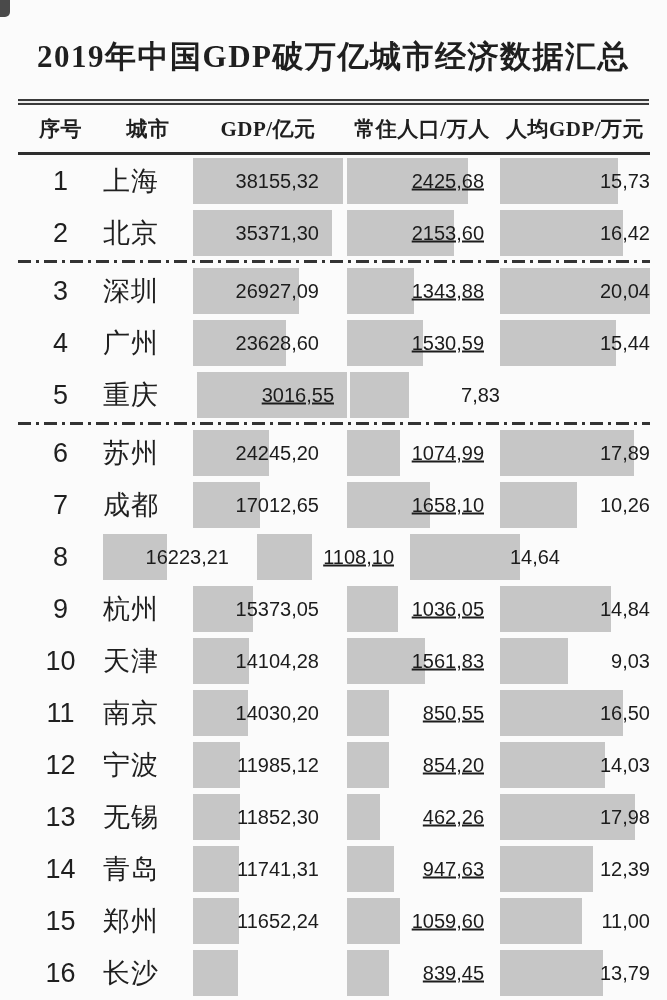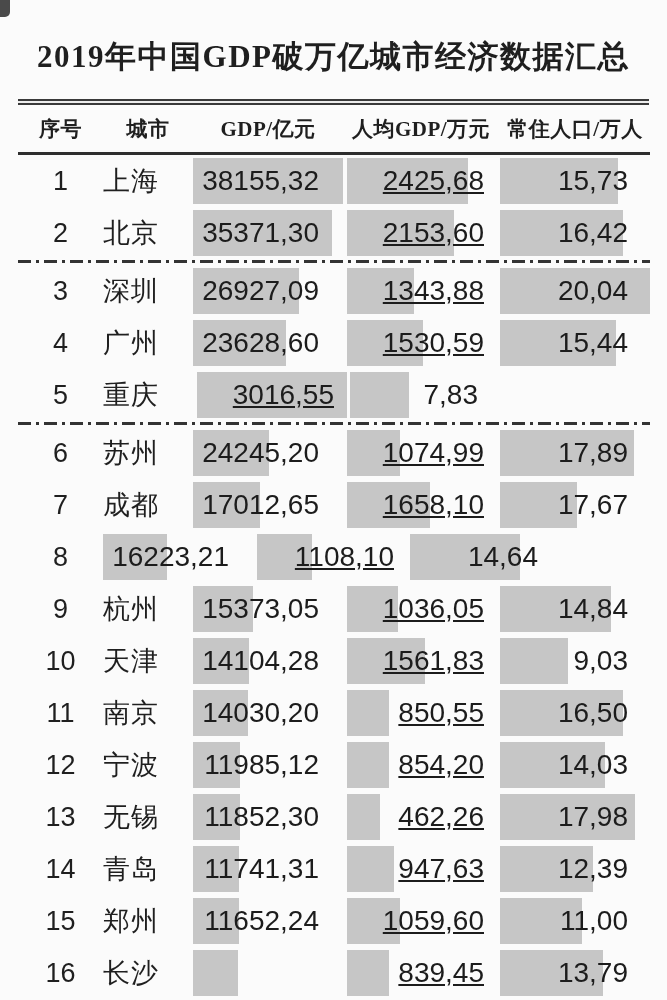--- a/index.html
+++ b/index.html
@@ -67,25 +67,25 @@
   }
   .track.pop{margin-left:4px;}
   .track.percap{margin-left:3px;}
   .bar{
     position:absolute;left:0;top:0;bottom:0;
     background:#c6c6c6;
   }
   .val{
     position:absolute;top:50%;transform:translateY(-50%);
     font-family:"Liberation Sans","DejaVu Sans",sans-serif;
-    font-size:28px;color:#1c1c1c;
+    font-size:20px;color:#1c1c1c;
   }
   .track.gdp .val{right:24px;}
   .track.pop .val{right:13px;text-decoration:underline;}
-  .track.percap .val{right:22px;}
+  .track.percap .val{right:0;}
   .dashdot{
     height:3px;
     margin:1px 17px 2px 18px;
     background:repeating-linear-gradient(90deg,
       #333 0px,#333 13px,
       transparent 13px,transparent 18px,
       #333 18px,#333 21px,
       transparent 21px,transparent 26px);
   }
 </style>
@@ -96,22 +96,22 @@
   <div class="corner-artifact"></div>
 
   <h1 class="title">2019年中国GDP破万亿城市经济数据汇总</h1>
 
   <div class="double-line"></div>
 
   <div class="header-row">
     <div class="hc rank">序号</div>
     <div class="hc city">城市</div>
     <div class="hc gdp">GDP/亿元</div>
+    <div class="hc pop">常住人口/万人</div>
     <div class="hc percap">人均GDP/万元</div>
-    <div class="hc pop">常住人口/万人</div>
   </div>
 
   <div class="header-underline"></div>
 
   <div id="table-body">
   <div class="row">
     <div class="cell rank">1</div>
     <div class="cell city">上海</div>
     <div class="track gdp">
       <div class="bar" style="width: 100%; background: rgb(198, 198, 198);"></div>
@@ -218,21 +218,21 @@
     <div class="track gdp">
       <div class="bar" style="width: 44.6%; background: rgb(198, 198, 198);"></div>
       <span class="val">17012,65</span>
     </div>
     <div class="track pop">
       <div class="bar" style="width: 55%; background: rgb(198, 198, 198);"></div>
       <span class="val">1658,10</span>
     </div>
     <div class="track percap">
       <div class="bar" style="width: 51.2%; background: rgb(198, 198, 198);"></div>
-      <span class="val">17,67</span>
+      <span class="val">10,26</span>
     </div>
   </div>
 
   <div class="row">
     <div class="cell rank">8</div>
     <div class="track gdp">
       <div class="bar" style="width: 42.5%; background: rgb(198, 198, 198);"></div>
       <span class="val">16223,21</span>
     </div>
     <div class="track pop">

